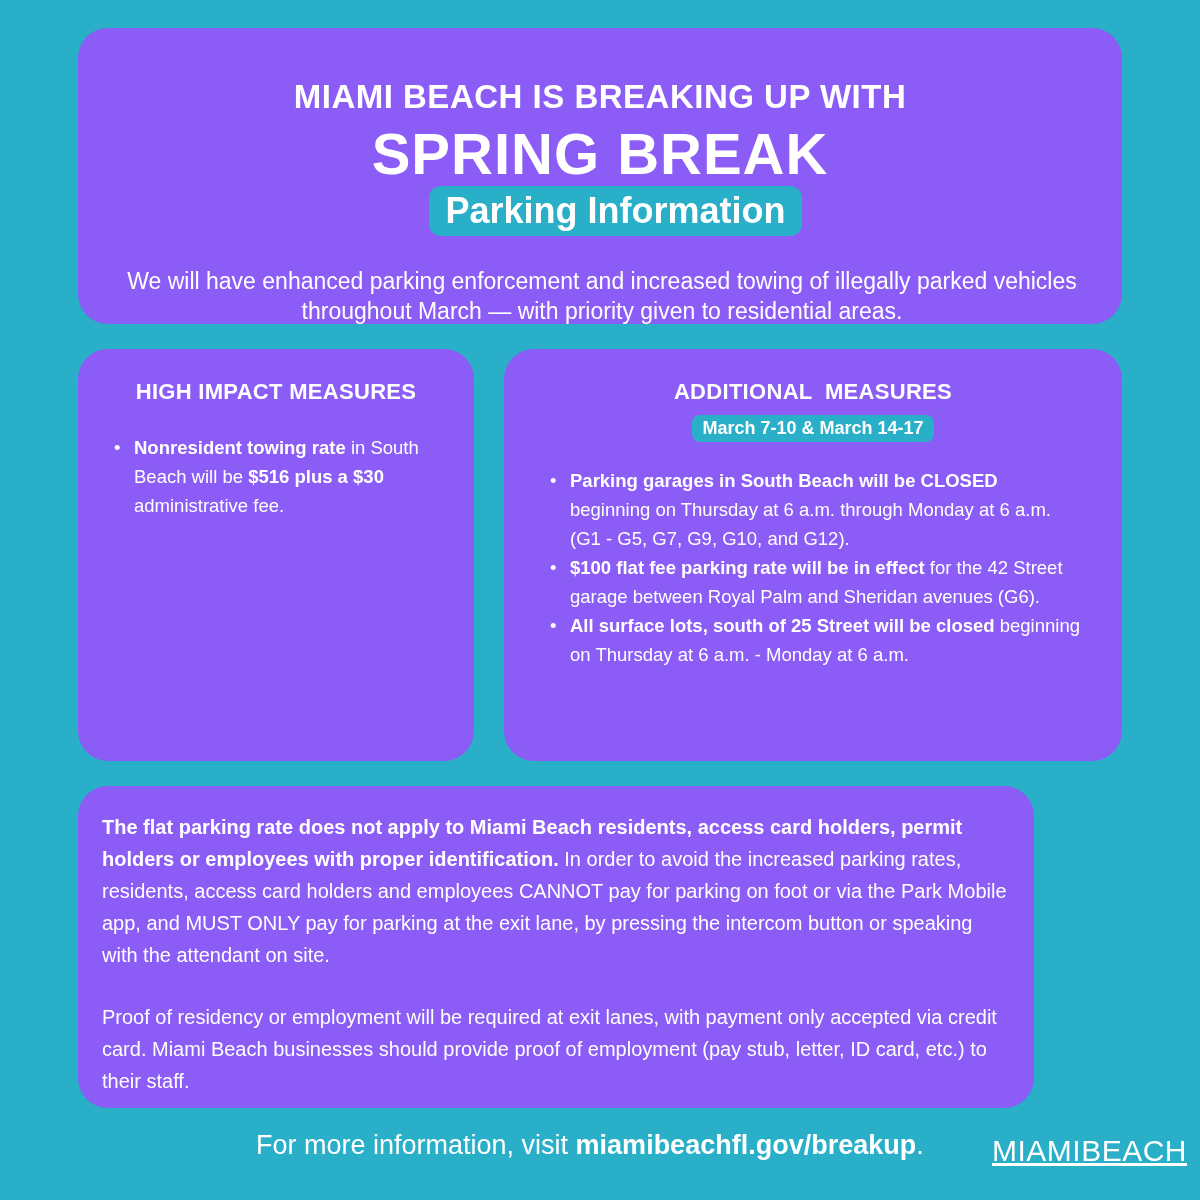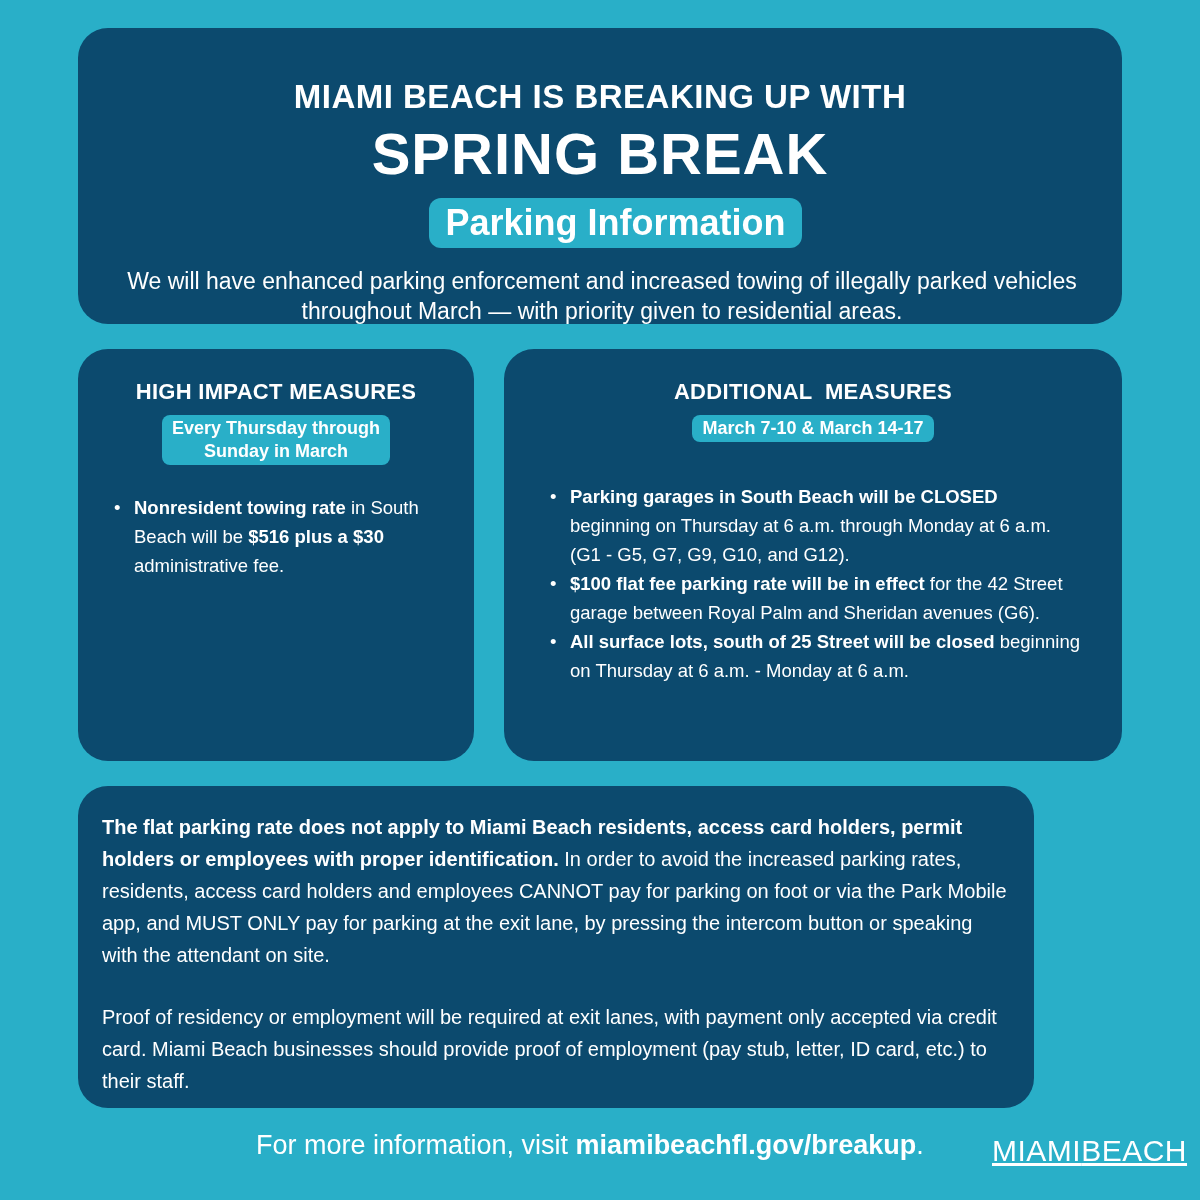--- a/index.html
+++ b/index.html
@@ -1,39 +1,39 @@
 <!DOCTYPE html>
 <html><head>
 <meta charset="utf-8">
 <style>
   html, body { margin:0; padding:0; }
   body {
     width:1200px; height:1200px; background:#29AFC8; position:relative; overflow:hidden;
     font-family:"Liberation Sans", sans-serif; color:#fff;
   }
-  .card { position:absolute; background:#0c4a6e; border-radius:30px; box-sizing:border-box; }
+  .card { position:absolute; background:#8b5cf6; border-radius:30px; box-sizing:border-box; }
   .top { left:78px; top:28px; width:1044px; height:296px; text-align:center; }
   .kicker { position:absolute; left:0; right:0; top:50px; font-weight:bold; font-size:33px; letter-spacing:0.5px; }
   .title { position:absolute; left:0; right:0; top:92px; font-weight:bold; font-size:58px; letter-spacing:1px; }
-  .pill-wrap { position:absolute; left:0; right:0; top:170px; text-align:center;padding-left:31px; }
+  .pill-wrap { position:absolute; left:0; right:0; top:158px; text-align:center;padding-left:31px; }
   .pill { display:inline-block; background:#29AFC8; border-radius:12px; padding:4px 16px; font-weight:bold; font-size:36px; }
   .intro { position:absolute; left:34px; right:30px; top:238px; font-size:23px; line-height:30px; font-weight:normal; }
 
   .left { left:78px; top:349px; width:396px; height:412px; }
   .right { left:504px; top:349px; width:618px; height:412px; }
   .bottom { left:78px; top:786px; width:956px; height:322px; padding:25px 24px; }
 
   .sec-h { text-align:center; font-weight:bold; font-size:22px; margin-top:30px; letter-spacing:0.3px; }
   .sub-wrap { text-align:center; margin-top:10px; }
   .sub { display:inline-block; background:#29AFC8; border-radius:8px; padding:2px 10px; font-weight:bold; font-size:18px; line-height:23px; }
   ul { margin:0; padding:0; list-style:none; }
   li { position:relative; font-size:18.5px; line-height:29px; }
   li::before { content:"\2022"; position:absolute; left:-20px; top:0; }
   .left ul { margin:28px 30px 0 56px; }
-  .right ul { margin:40px 40px 0 66px; }
+  .right ul { margin:24px 40px 0 66px; }
   b { font-weight:bold; }
   .bottom p { margin:0; font-size:20px; line-height:32px; }
   .bottom p + p { margin-top:30px; }
 
   .footer { position:absolute; left:256px; top:1130px; font-size:27px; }
   .footer .url { font-weight:bold; }
   .logo { position:absolute; left:992px; top:1134px; font-size:30px; letter-spacing:0.5px;text-decoration:underline; }
   .logo .l1 { font-weight:normal; }
 </style>
 </head>
@@ -41,26 +41,20 @@
 
 <div class="card top">
   <div class="kicker">MIAMI BEACH IS BREAKING UP WITH</div>
   <div class="title">SPRING BREAK</div>
   <div class="pill-wrap"><span class="pill">Parking Information</span></div>
   <div class="intro">We will have enhanced parking enforcement and increased towing of illegally parked vehicles throughout March — with priority given to residential areas.</div>
 </div>
 
 <div class="card left">
   <div class="sec-h">HIGH IMPACT MEASURES</div>
-  <div class="sub-wrap">
-    <span class="sub">
-      <span>Every Thursday through</span><br>
-      <span>Sunday in March</span>
-    </span>
-  </div>
   <ul>
     <li><b>Nonresident towing rate</b><span> in South Beach will be </span><b>$516 plus a $30</b><span> administrative fee.</span></li>
   </ul>
 </div>
 
 <div class="card right">
   <div class="sec-h" style="white-space:pre;">ADDITIONAL  MEASURES</div>
   <div class="sub-wrap"><span class="sub">March 7-10 &amp; March 14-17</span></div>
   <ul>
     <li><b>Parking garages in South Beach will be CLOSED</b><span> beginning on Thursday at 6 a.m. through Monday at 6 a.m. (G1 - G5, G7, G9, G10, and G12).</span></li>

